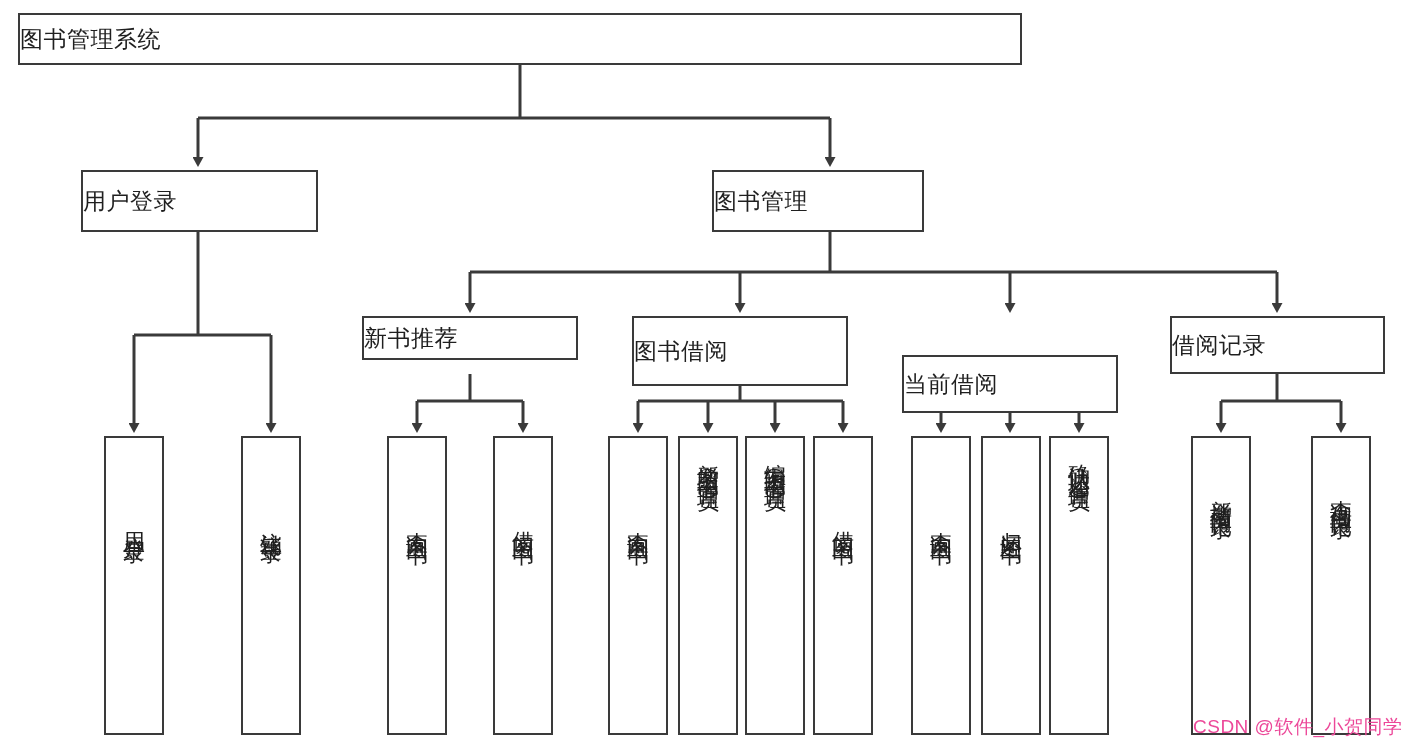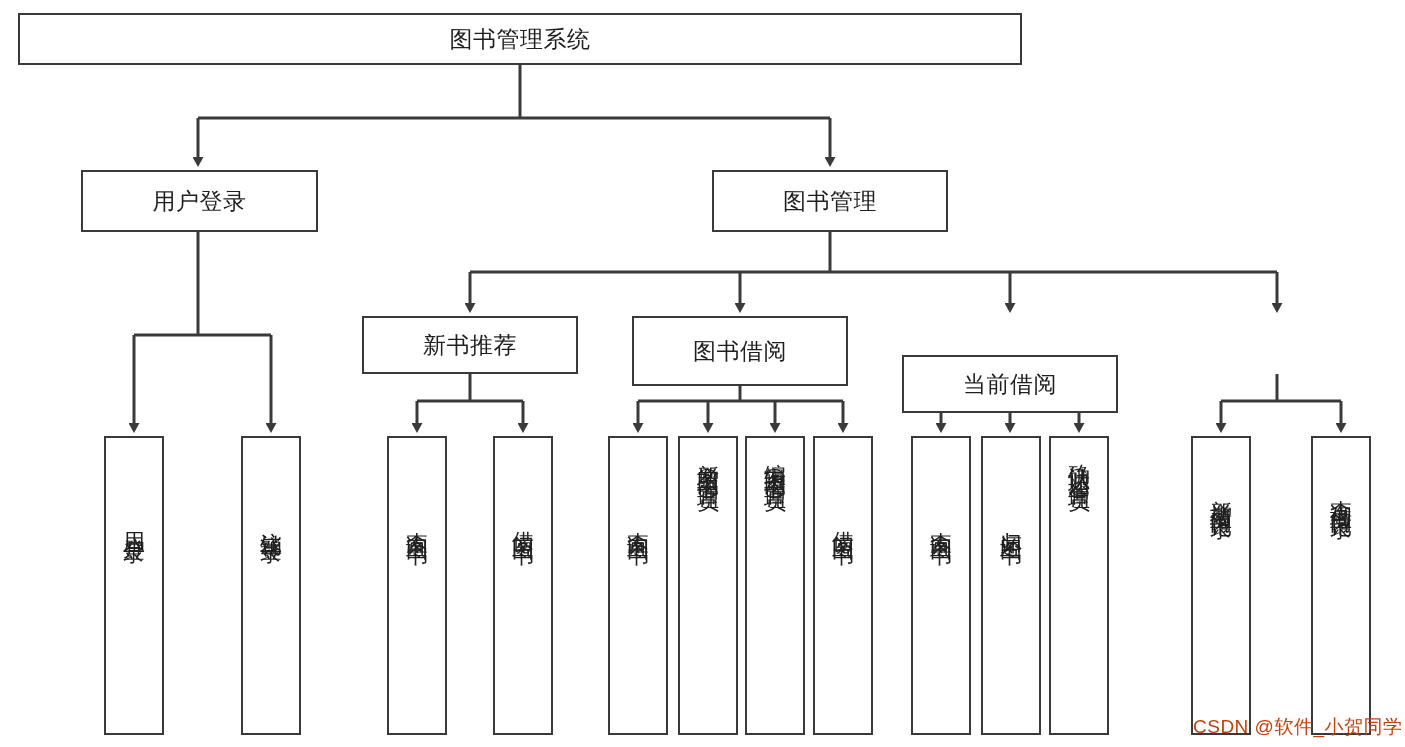--- a/index.html
+++ b/index.html
@@ -25,21 +25,20 @@
     height: 747px;
     pointer-events: none;
   }
   .node {
     position: absolute;
     box-sizing: border-box;
     border: 2.5px solid #3a3a3a;
     background: #ffffff;
     display: flex;
     align-items: center;
-    justify-content: center;
     color: #1f1f1f;
   }
   .node-label {
     display: block;
     text-align: center;
     line-height: 1.16;
     letter-spacing: 0.5px;
   }
   
   .node.horiz .node-label {
@@ -59,21 +58,21 @@
     writing-mode: vertical-rl;
     text-orientation: upright;
     font-size: 22px;
     line-height: 1;
     letter-spacing: 4px;
     white-space: nowrap;
   }
   .watermark {
     position: absolute;
     font-size: 19px;
-    color: #c2410c;
+    color: #ec4899;
     white-space: nowrap;
     letter-spacing: 0.5px;
     user-select: none;
   }
 </style>
 </head>
 <body>
 
 <div id="canvas">
 
@@ -130,33 +129,36 @@
     </g>
   </svg>
 
   <div class="node root horiz" style="left:18px; top:13px; width:1004px; height:52px;">
     <span class="node-label">图书管理系统</span>
   </div>
 
   <div class="node horiz" style="left:81px; top:170px; width:237px; height:62px;">
     <span class="node-label">用户登录</span>
   </div>
-  <div class="node horiz" style="left:712px; top:170px; width:236px; height:62px;">
+  <div class="node horiz" style="left:712px; top:170px; width:212px; height:62px;">
     <span class="node-label">图书管理</span>
   </div>
 
-  <div class="node horiz" style="left:362px; top:316px; width:216px; height:58px;">
+  <div class="node horiz" style="left:362px; top:316px; width:216px; height:44px;">
     <span class="node-label">新书推荐</span>
   </div>
   <div class="node horiz" style="left:632px; top:316px; width:216px; height:70px;">
     <span class="node-label">图书借阅</span>
   </div>
   <div class="node horiz" style="left:902px; top:316px; width:216px; height:58px;margin-top:39px;">
     <span class="node-label">当前借阅</span>
   </div>
+  <div class="node horiz" style="left:1170px; top:316px; width:215px; height:58px;">
+    <span class="node-label">借阅记录</span>
+  </div>
 
   <div class="node vert" style="left:104px; top:436px; width:60px; height:299px; padding-top:76px;">
     <span class="node-label">用户登录</span>
   </div>
   <div class="node vert" style="left:241px; top:436px; width:60px; height:299px; padding-top:76px;">
     <span class="node-label">注销登录</span>
   </div>
 
   <div class="node vert" style="left:387px; top:436px; width:60px; height:299px; padding-top:76px;">
     <span class="node-label">查询图书</span>

